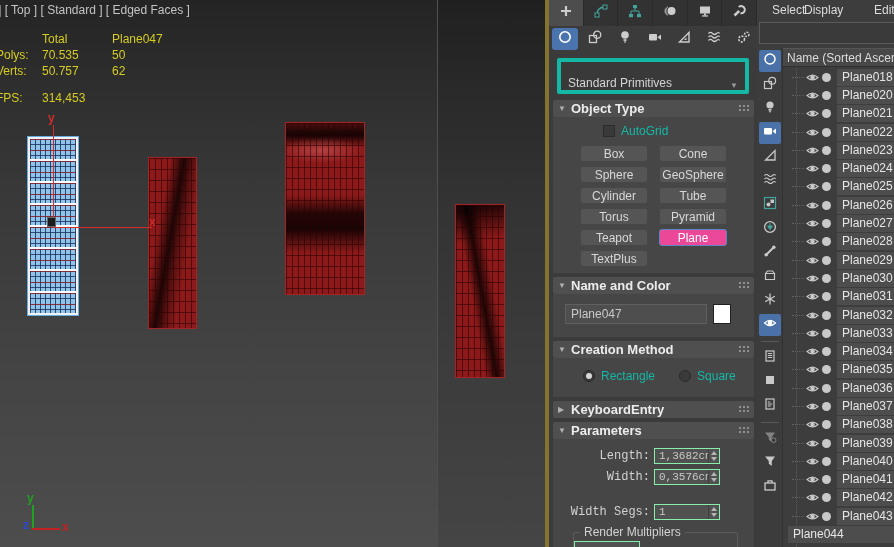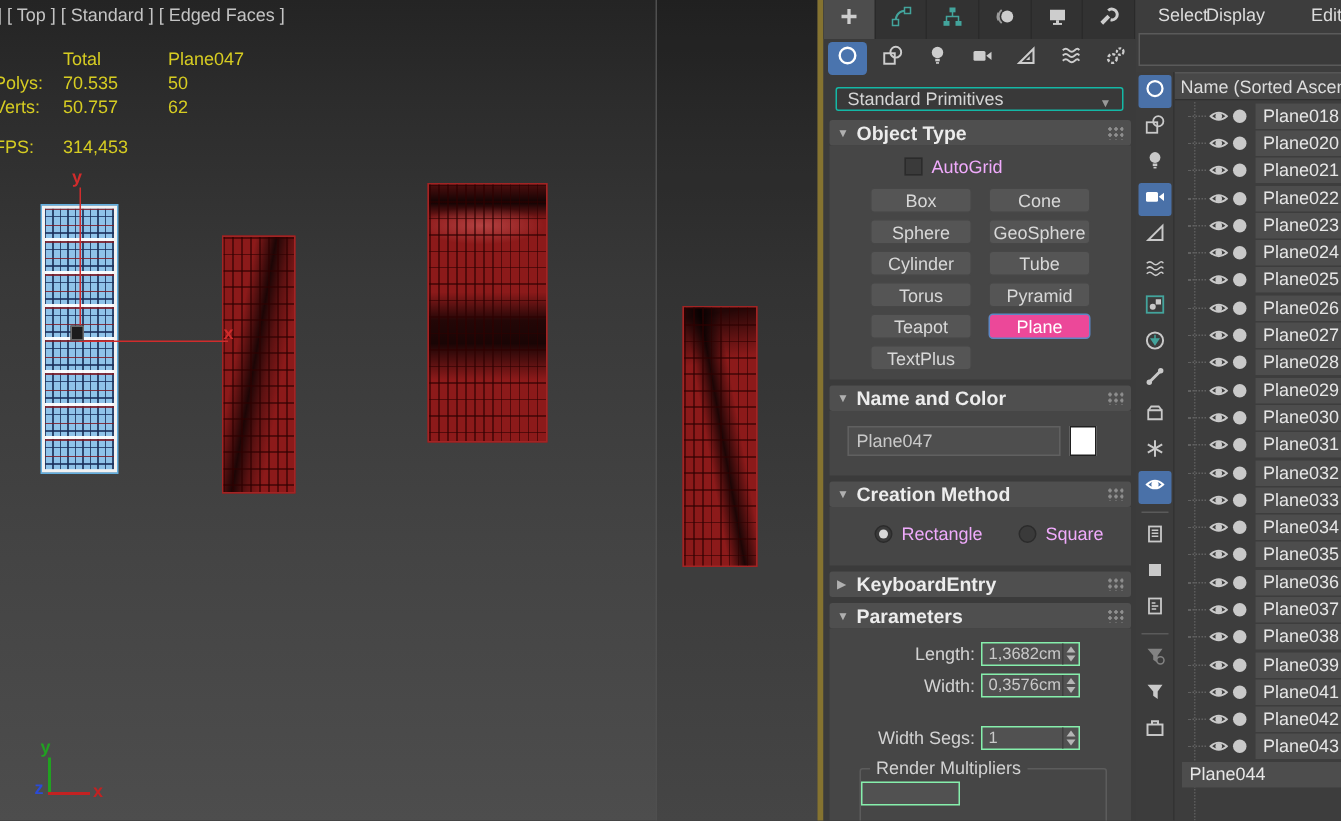--- a/index.html
+++ b/index.html
@@ -61,51 +61,51 @@
   
   .cpanel { position:absolute; left:549px; top:0; width:208px; height:547px; background:#3b3b3b; overflow:hidden; }
   .tabs { display:flex; height:26px; background:#323232; }
   .tab { flex:1; display:flex; align-items:center; justify-content:center; color:#cdcdcd;
          border-right:1px solid #2a2a2a; cursor:pointer; }
   .tab.active { background:#4d4d4d; }
   .cats { display:flex; align-items:center; height:26px; padding-left:3px; gap:4px; }
   .cat { width:26px; height:22px; display:flex; align-items:center; justify-content:center;
          border-radius:3px; color:#cdcdcd; cursor:pointer; }
   .cat.active { background:#4a74ae; color:#fff; }
-  .dropdown { margin:6px 8px 6px 8px; height:16px; background:#393939; border:1px solid #14b8a6;
+  .dropdown { margin:6px 8px 6px 8px; height:36px; background:#393939; border:4px solid #14b8a6;
       border-radius:2px; display:flex; align-items:flex-end; color:#d5d5d5; font-size:12px; cursor:pointer; }
   .dropdown .dd-t { flex:1; padding-left:7px; }
   .dropdown .dd-a { color:#999; font-size:8px; padding-right:7px; }
   .rollouts { margin:0 3px 0 4px; }
   .rollout { margin-bottom:4px; }
   .ro-head { height:17px; background:#4f4f4f; border-radius:2px; display:flex; align-items:center;
              padding:0 5px; cursor:pointer; }
   .ro-arrow { color:#b0b0b0; font-size:8px; width:13px; }
   .ro-title { flex:1; font-weight:bold; color:#ececec; font-size:13px; }
   .ro-grip { width:11px; height:9px; background-image:radial-gradient(#8f8f8f 1px, transparent 1.3px);
              background-size:4px 4px; }
   .ro-body { background:#464646; padding:5px 0 6px 0; }
   .ag-row { display:flex; align-items:center; margin:2px 0 7px 50px; }
   .checkbox { width:12px; height:12px; background:#3a3a3a; border:1px solid #2b2b2b; margin-right:6px; }
-  .lab { color:#f0abfc; font-size:12px; }
+  .lab { color:#14b8a6; font-size:12px; }
   .ot-grid { display:grid; grid-template-columns:68px 68px; gap:4px 11px; justify-content:center; }
   .ot-btn { height:17px; line-height:16px; text-align:center; background:#555; border:1px solid #474747;
             border-radius:3px; color:#d8d8d8; font-size:12px; cursor:pointer; }
   .ot-btn.active { background:#ec4899; border-color:#5d87c4; color:#fff; }
   .nc-row { display:flex; align-items:center; padding:5px 10px 7px 12px; }
   .name-input { width:142px; height:20px; background:#4e4e4e; border:1px solid #606060; color:#c9c9c9;
                 font-size:12px; padding:0 5px; font-family:"Liberation Sans",sans-serif; }
   .swatch { width:18px; height:20px; background:#fff; border:1px solid #202020; margin-left:6px; cursor:pointer; }
   .cm-row { display:flex; align-items:center; padding:6px 0 8px 30px; }
   .radio { width:12px; height:12px; border-radius:50%; background:#3a3a3a; border:1px solid #2b2b2b;
            margin-right:6px; position:relative; cursor:pointer; }
   .radio.sel::after { content:""; position:absolute; left:2px; top:2px; width:6px; height:6px;
            border-radius:50%; background:#d8d8d8; }
   .cm-opt2 { margin-left:24px; }
-  .prow { display:flex; align-items:center; margin:0 0 5px 0; }
+  .prow { display:flex; align-items:center; margin:0 0 5px 0;font-family:Liberation Mono, monospace; }
   .p-label { width:97px; text-align:right; margin-right:4px; color:#d2d2d2; font-size:12px; }
   .spin { display:flex; width:66px; height:16px; background:#515151; border:1px solid #86efac; cursor:text; }
   .sp-val { flex:1; color:#c9c9c9; font-size:11px; padding:1px 0 0 4px; white-space:nowrap; overflow:hidden; }
   .sp-btns { width:11px; border-left:1px solid #3f3f3f; display:flex; flex-direction:column;
              align-items:center; justify-content:center; cursor:pointer; }
   .sp-up { width:0; height:0; border-left:3px solid transparent; border-right:3px solid transparent;
            border-bottom:4px solid #b5b5b5; margin-bottom:2px; }
   .sp-dn { width:0; height:0; border-left:3px solid transparent; border-right:3px solid transparent;
            border-top:4px solid #b5b5b5; }
   .pgap { height:14px; }
@@ -849,20 +849,35 @@
           <svg width="13" height="11" viewBox="0 0 13 11" xmlns="http://www.w3.org/2000/svg">
             <path d="M1 5.5Q6.5 .8 12 5.5Q6.5 10.2 1 5.5Z" fill="none" stroke="currentColor" stroke-width="1.1"></path>
             <circle cx="6.5" cy="5.5" r="2.2" fill="currentColor"></circle>
           </svg>
         </span>
         <span class="ricon">
           <svg width="11" height="11" viewBox="0 0 11 11" xmlns="http://www.w3.org/2000/svg">
             <circle cx="5.5" cy="5.5" r="4.5" fill="currentColor"></circle>
           </svg>
         </span>
+        <span class="name">Plane040</span>
+      </div>
+      <div class="row">
+        <span class="tree"></span>
+        <span class="ricon">
+          <svg width="13" height="11" viewBox="0 0 13 11" xmlns="http://www.w3.org/2000/svg">
+            <path d="M1 5.5Q6.5 .8 12 5.5Q6.5 10.2 1 5.5Z" fill="none" stroke="currentColor" stroke-width="1.1"></path>
+            <circle cx="6.5" cy="5.5" r="2.2" fill="currentColor"></circle>
+          </svg>
+        </span>
+        <span class="ricon">
+          <svg width="11" height="11" viewBox="0 0 11 11" xmlns="http://www.w3.org/2000/svg">
+            <circle cx="5.5" cy="5.5" r="4.5" fill="currentColor"></circle>
+          </svg>
+        </span>
         <span class="name">Plane041</span>
       </div>
       <div class="row">
         <span class="tree"></span>
         <span class="ricon">
           <svg width="13" height="11" viewBox="0 0 13 11" xmlns="http://www.w3.org/2000/svg">
             <path d="M1 5.5Q6.5 .8 12 5.5Q6.5 10.2 1 5.5Z" fill="none" stroke="currentColor" stroke-width="1.1"></path>
             <circle cx="6.5" cy="5.5" r="2.2" fill="currentColor"></circle>
           </svg>
         </span>

